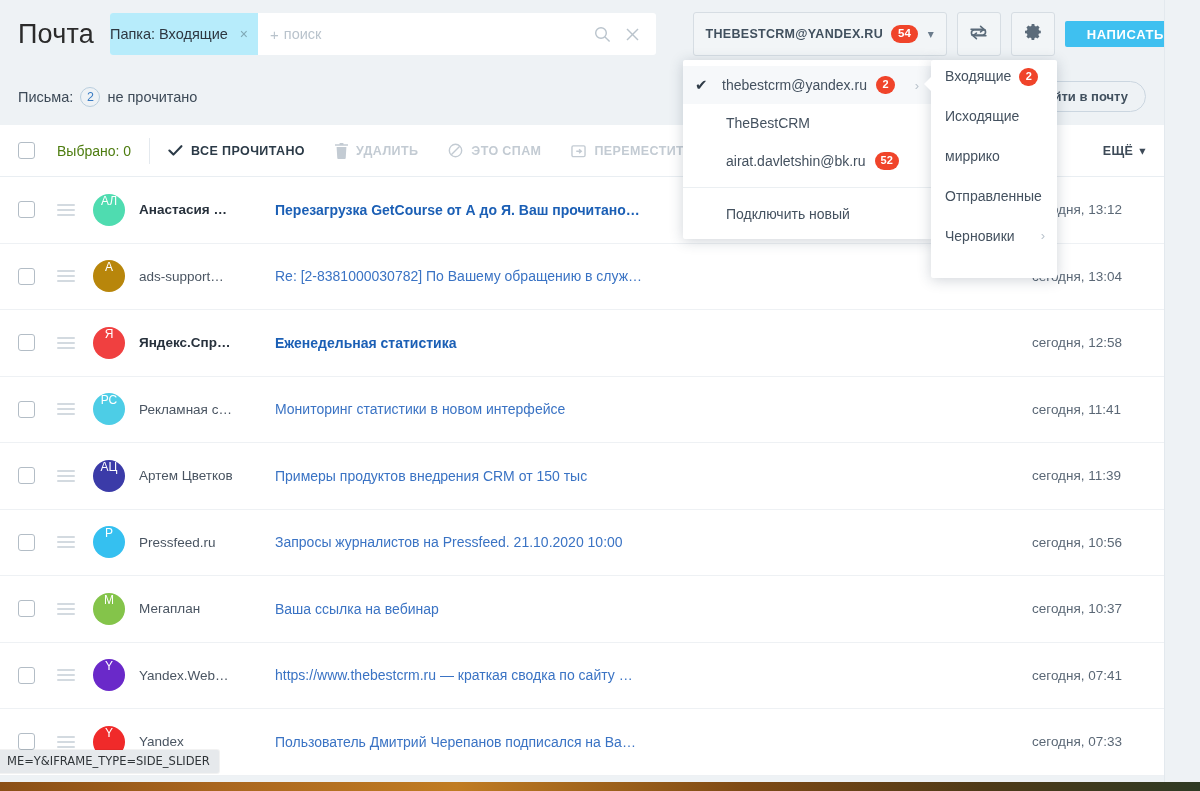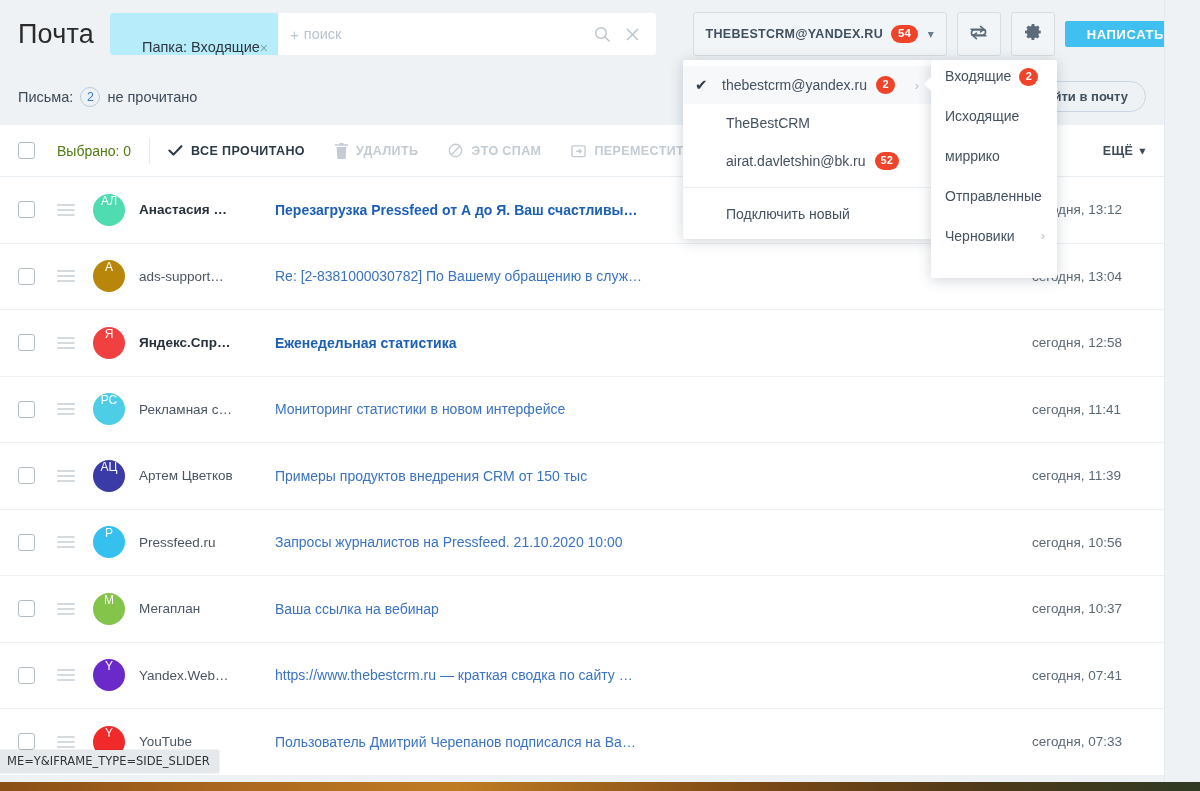--- a/index.html
+++ b/index.html
@@ -41,22 +41,23 @@
     border-radius: 3px;
     display: flex;
     align-items: center;
     padding: 0 10px 0 0;
     position: relative;
   }
   .chip {
     height: 42px;
     background: #b7ecfb;
     display: flex;
-    align-items: flex-end;
-    padding: 0 10px 0 32px;
+    align-items: center;
+    padding: 0 10px 0 0;
+    gap: 12px;
     border-radius: 3px 0 0 3px;
   }
   .chip-label { font-size: 14.5px; color: #2d3741; white-space: nowrap; }
   .chip-x { font-size: 14px; color: #7fa8b5; cursor: pointer; line-height: 1; }
   .search-plus { color: #b9c3cc; font-size: 15px; margin-left: 12px; }
   .search-ph { color: #b9c3cc; font-size: 14.5px; margin-left: 5px; }
   .search-actions { margin-left: auto; display: flex; align-items: center; gap: 14px; padding-right: 6px; }
   .ico-mag, .ico-clear { color: #b9c3cc; cursor: pointer; display: flex; }
 
   .hdr-right {
@@ -381,21 +382,21 @@
         <div class="cb"></div>
         <div class="drag">
           <i></i>
           <i></i>
           <i></i>
         </div>
         <div class="avatar" style="background:#4fdcb0">
           <span>АЛ</span>
         </div>
         <div class="sender unread">Анастасия …</div>
-        <div class="subject unread">Перезагрузка Pressfeed от А до Я. Ваш счастливы…</div>
+        <div class="subject unread">Перезагрузка GetCourse от А до Я. Ваш прочитано…</div>
         <div class="date">сегодня, 13:12</div>
       </div>
       <div class="row">
         <div class="cb"></div>
         <div class="drag">
           <i></i>
           <i></i>
           <i></i>
         </div>
         <div class="avatar" style="background:#b8860b">
@@ -492,21 +493,21 @@
       <div class="row">
         <div class="cb"></div>
         <div class="drag">
           <i></i>
           <i></i>
           <i></i>
         </div>
         <div class="avatar" style="background:#f02a2a">
           <span>Y</span>
         </div>
-        <div class="sender">YouTube</div>
+        <div class="sender">Yandex</div>
         <div class="subject">Пользователь Дмитрий Черепанов подписался на Ва…</div>
         <div class="date">сегодня, 07:33</div>
       </div>
     </div>
 
   <div class="rail"></div>
 
   <div class="dd-accounts">
     <div id="acct-items">
         <div class="dd-item sel">

